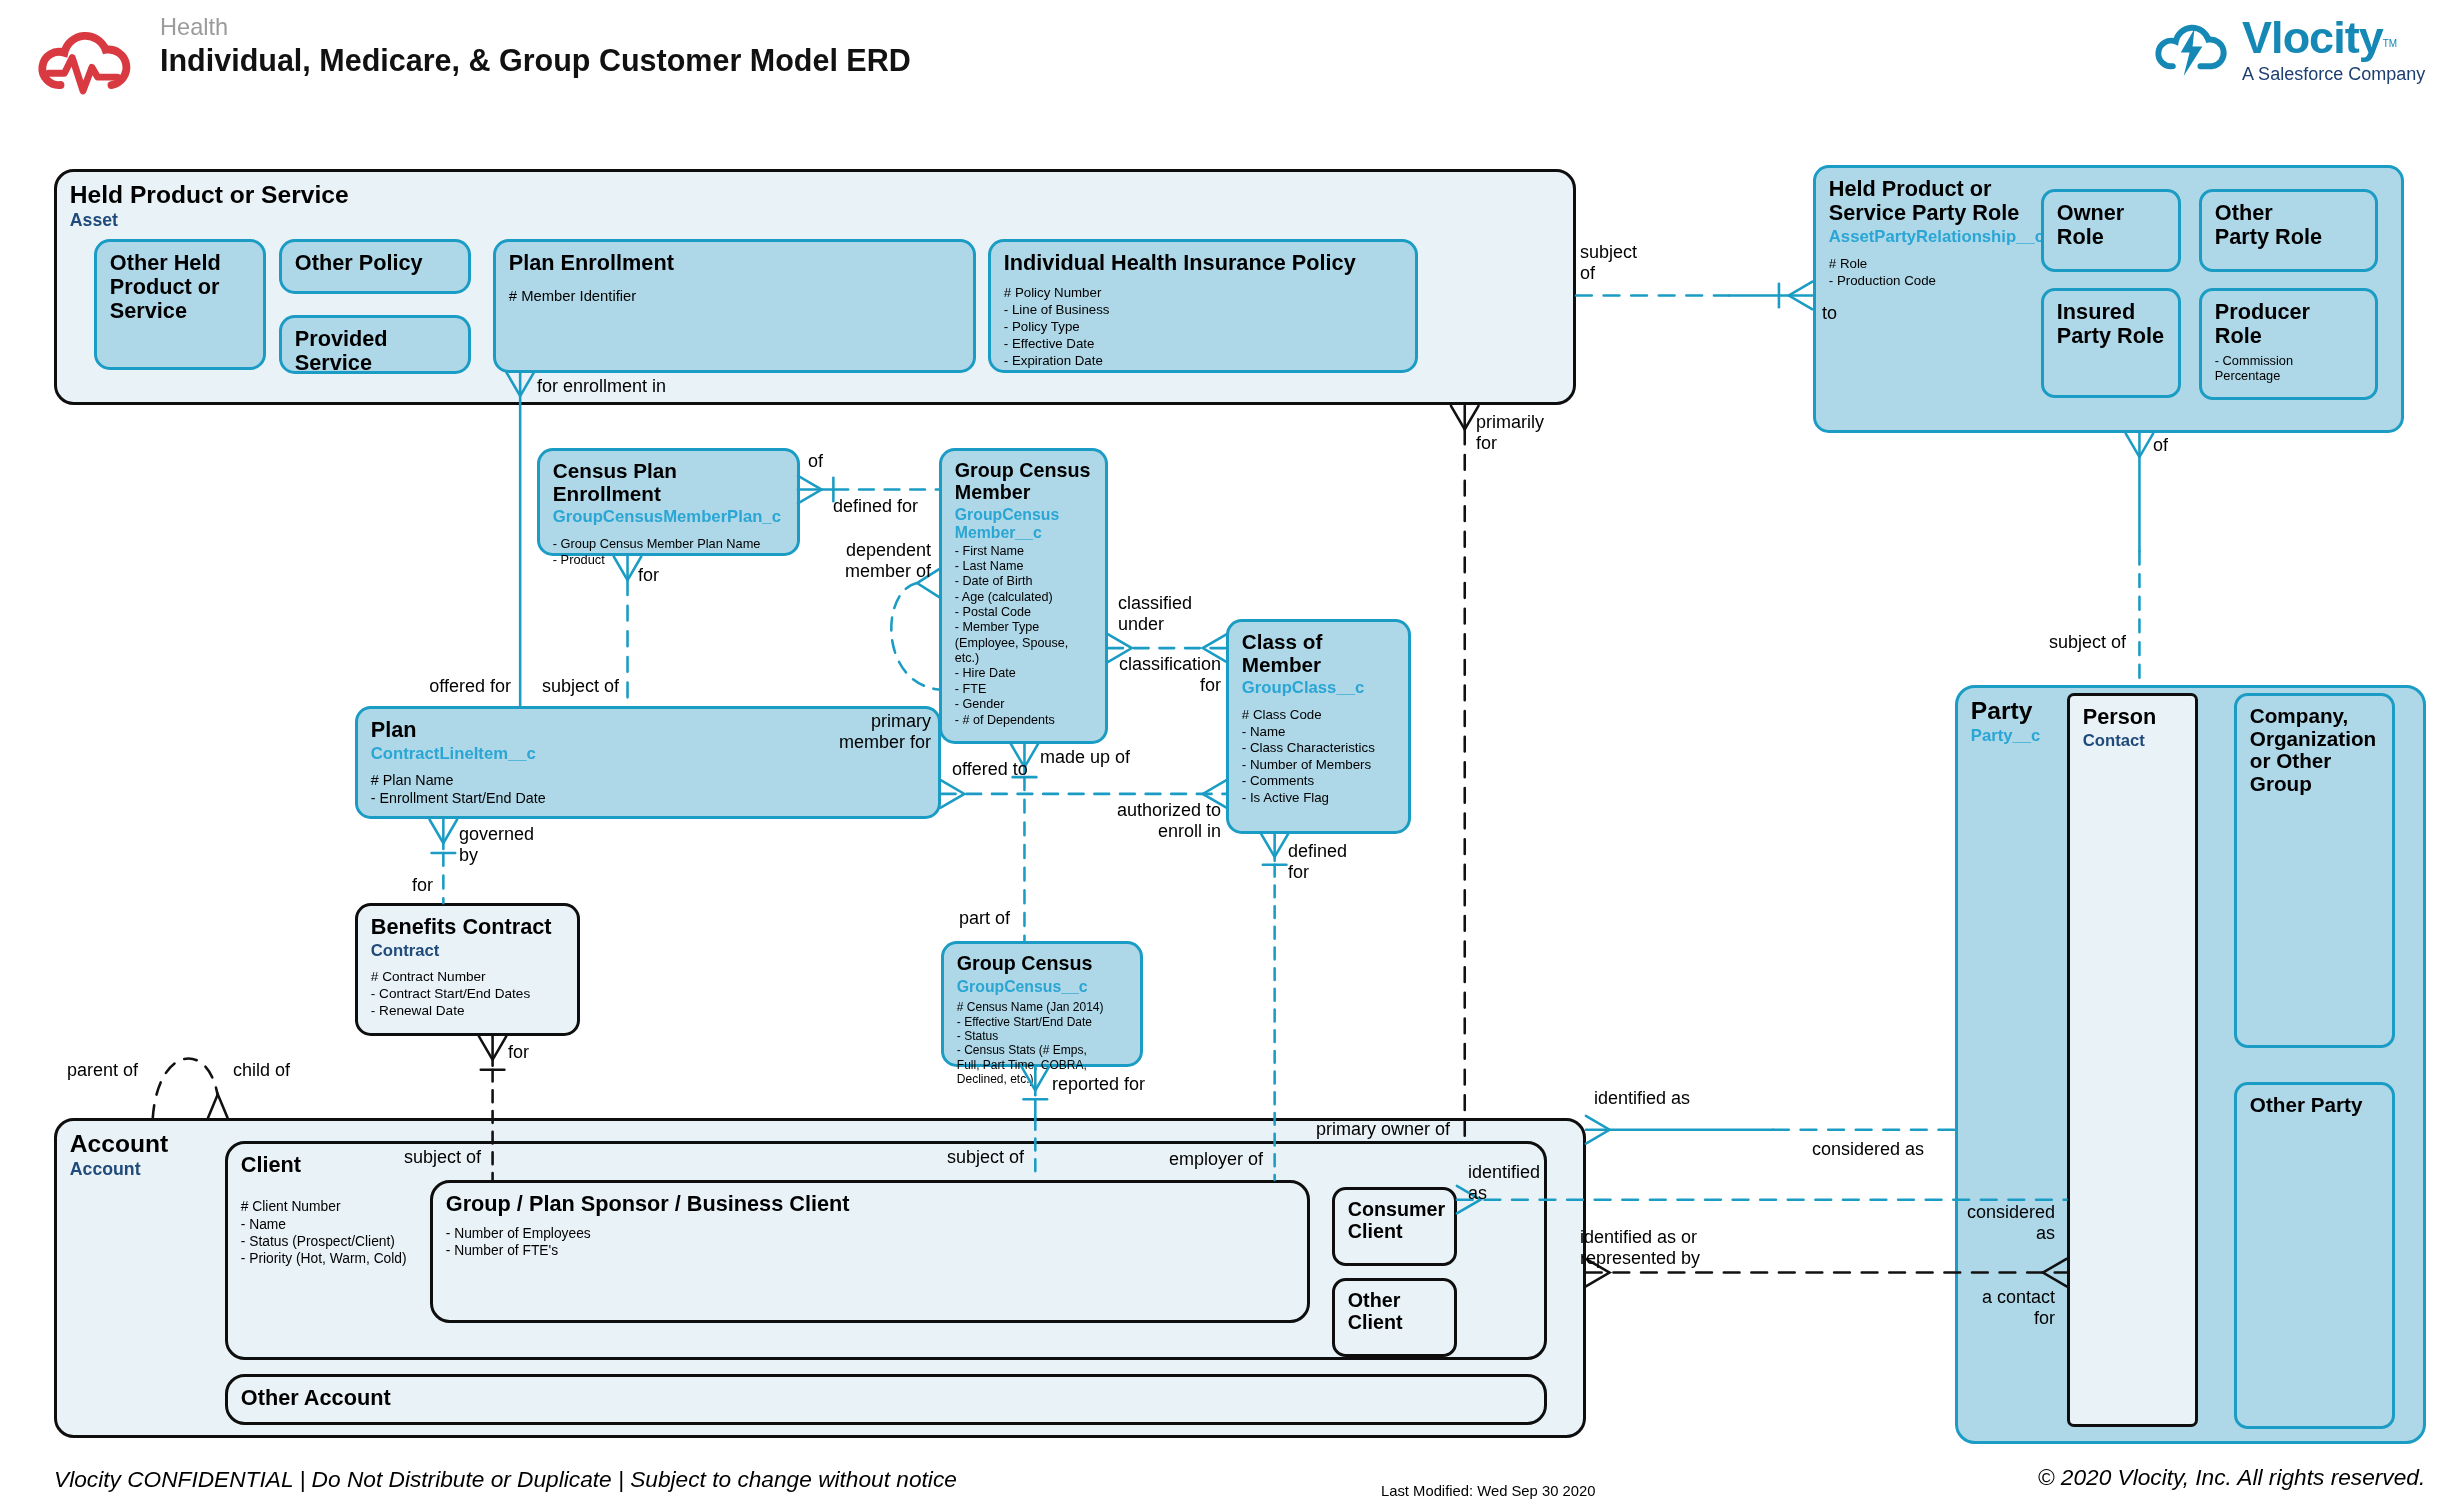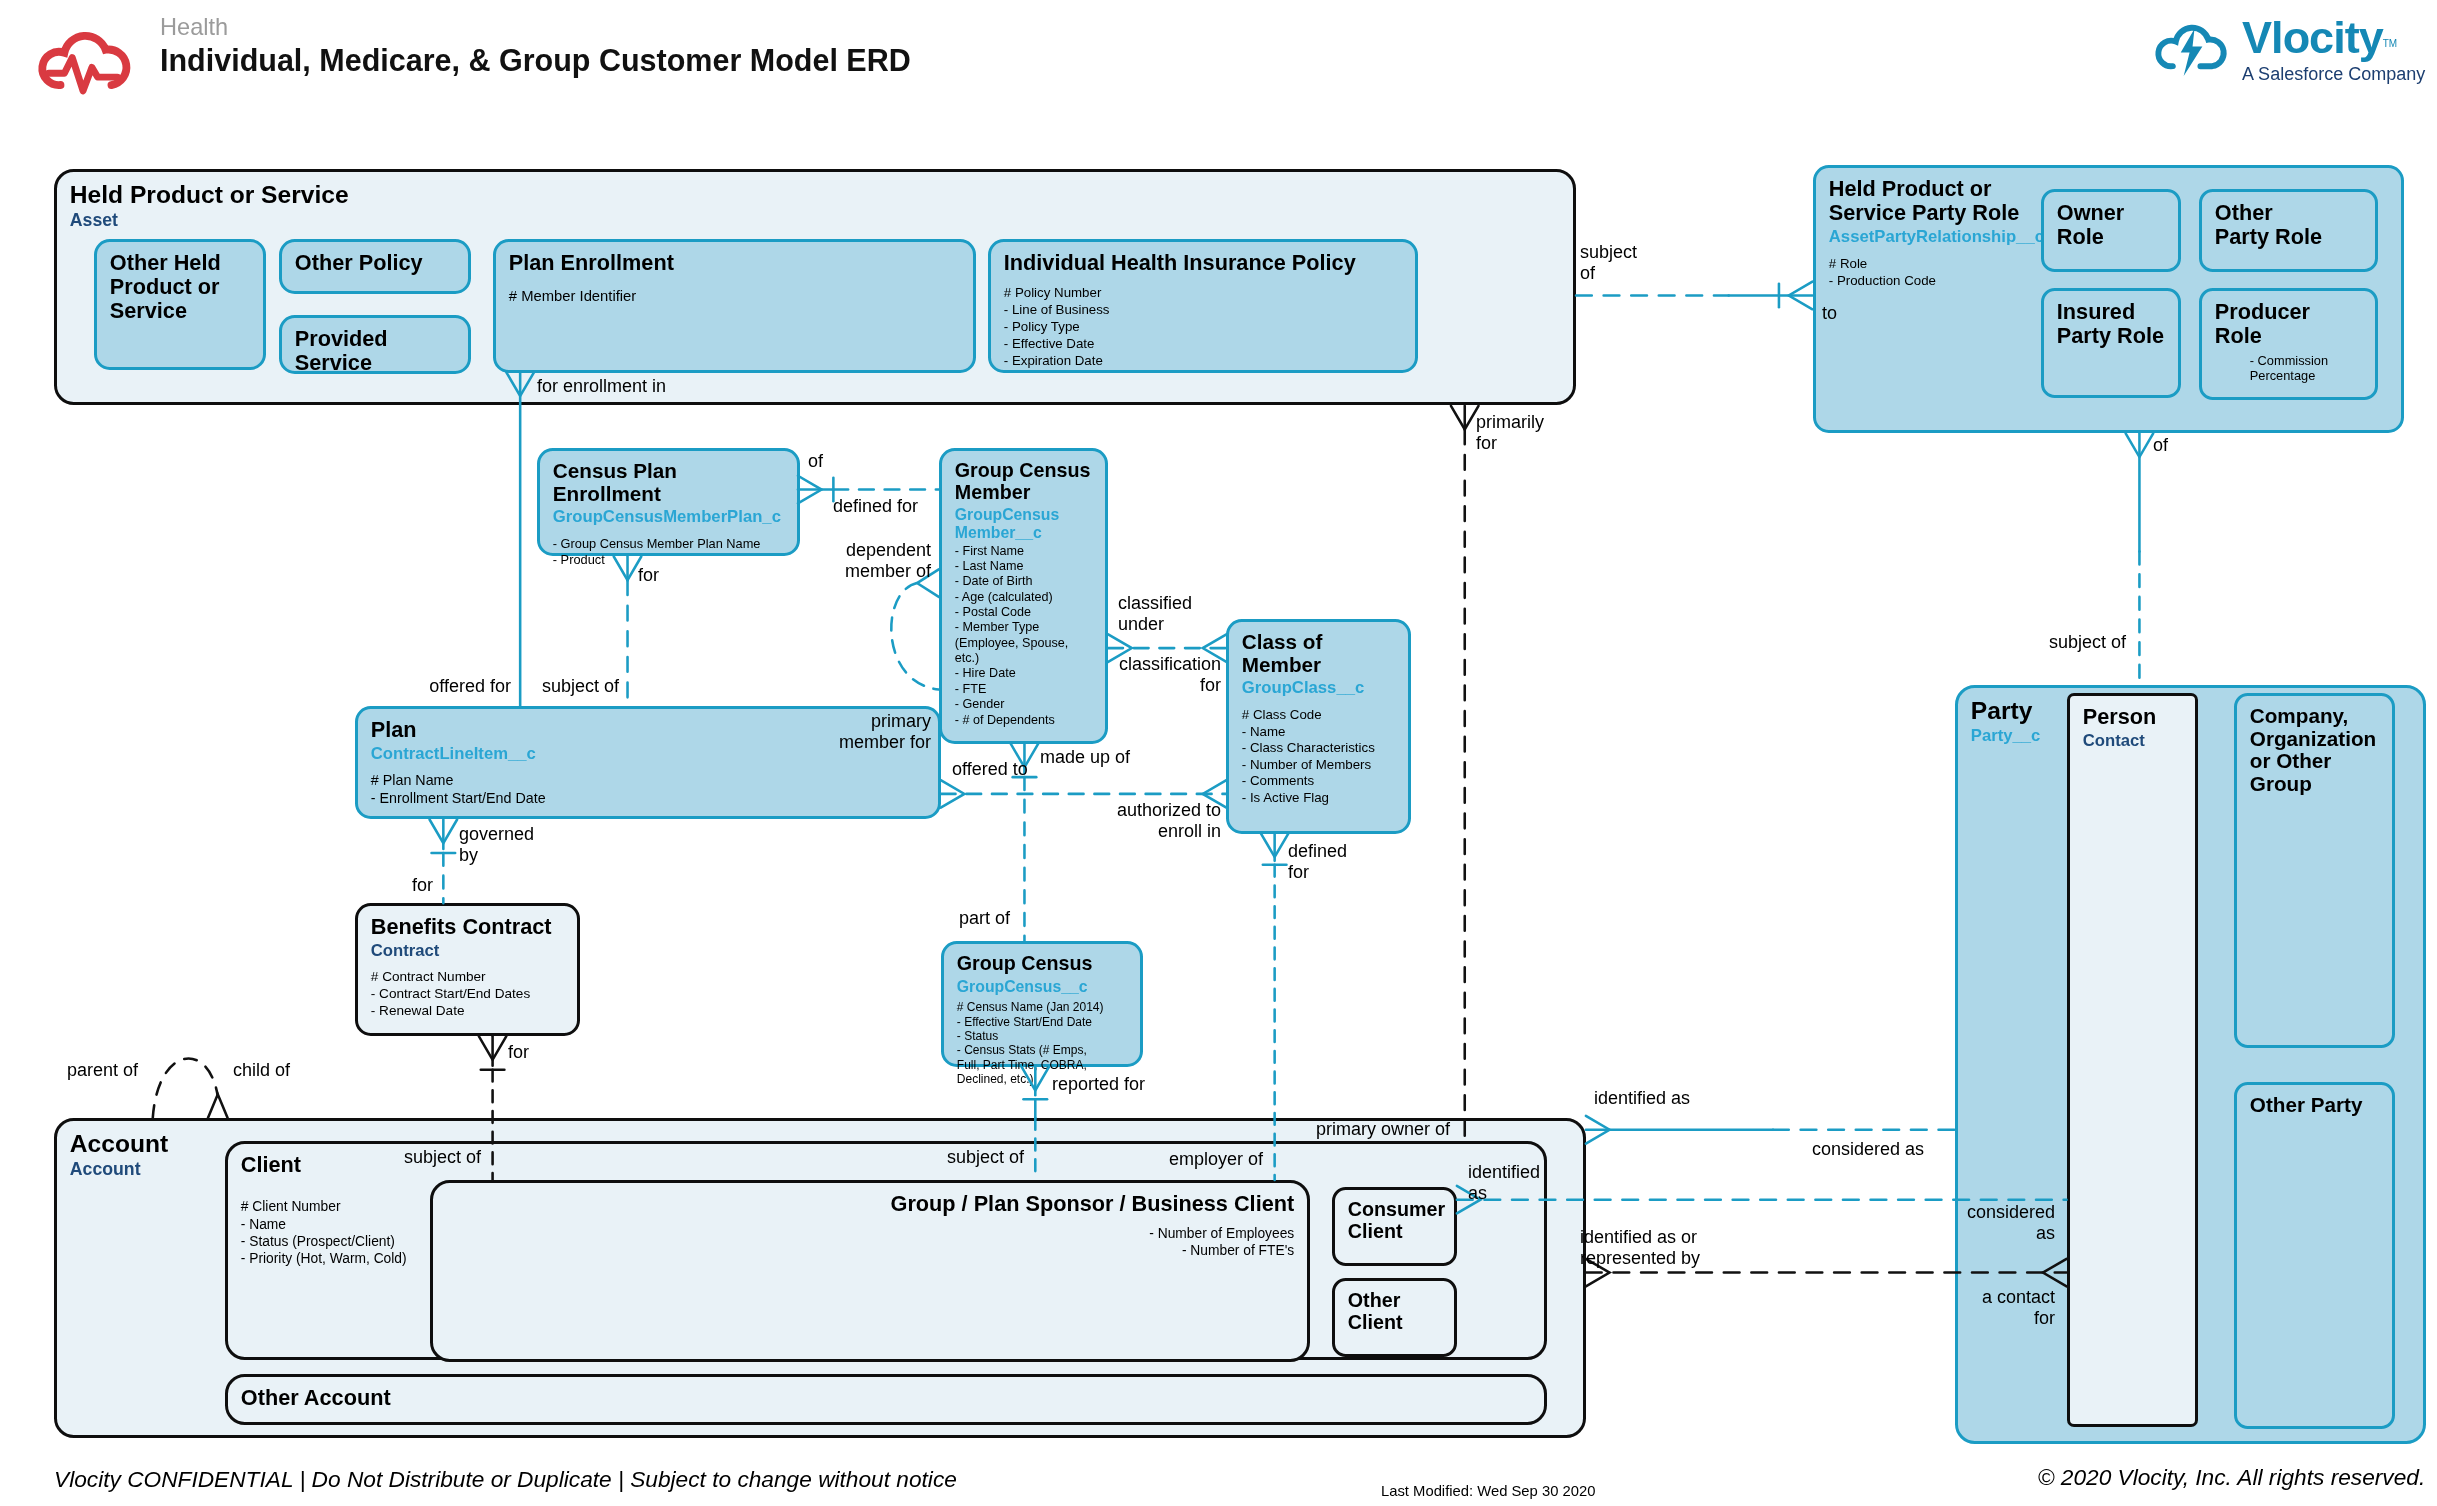--- a/index.html
+++ b/index.html
@@ -98,21 +98,21 @@
     <div class="title t-sm">Other
 Party Role</div>
   </div>
   <div class="box entity pad" style="left:2041px;top:288px;width:140px;height:110px;border-radius:13.8px;">
     <div class="title t-sm">Insured
 Party Role</div>
   </div>
   <div class="box entity pad" style="left:2199px;top:288px;width:179px;height:112px;border-radius:13.8px;">
     <div class="title t-sm">Producer
 Role</div>
-    <div class="attrs attrs-sm" style="margin-top:4.9px;margin-left:35px;">- Commission
+    <div class="attrs attrs-sm" style="margin-top:4.9px;">- Commission
 Percentage</div>
   </div>
 
   <div class="box entity pad" style="left:537px;top:448px;width:263px;height:108px;">
     <div class="title t-md">Census Plan Enrollment</div>
     <div class="sub sub-custom">GroupCensusMemberPlan_c</div>
     <div class="attrs attrs-sm">- Group Census Member Plan Name
 - Product</div>
   </div>
   <div class="box entity pad" style="left:939px;top:448px;width:169px;height:296px;">
@@ -172,21 +172,21 @@
     <div class="title t-lg">Account</div>
     <div class="sub sub-std">Account</div>
   </div>
   <div class="box outer pad" style="left:225px;top:1141px;width:1322px;height:219px;">
     <div class="title t-sm">Client</div>
     <div class="attrs attrs-sm" style="font-size:13.8px;margin-top:21.7px;"># Client Number
 - Name
 - Status (Prospect/Client)
 - Priority (Hot, Warm, Cold)</div>
   </div>
-  <div class="box outer pad" style="left:430px;top:1180px;width:880px;height:182px;text-align:right;">
+  <div class="box outer pad" style="left:430px;top:1180px;width:880px;height:143px;">
     <div class="title t-sm">Group / Plan Sponsor / Business Client</div>
     <div class="attrs attrs-sm" style="font-size:13.8px;">- Number of Employees
 - Number of FTE's</div>
   </div>
   <div class="box outer pad" style="left:1332px;top:1187px;width:125px;height:79px;border-radius:13.8px;">
     <div class="title" style="font-size:19.7px;">Consumer
 Client</div>
   </div>
   <div class="box outer pad" style="left:1332px;top:1278px;width:125px;height:79px;border-radius:13.8px;">
     <div class="title" style="font-size:19.7px;">Other

